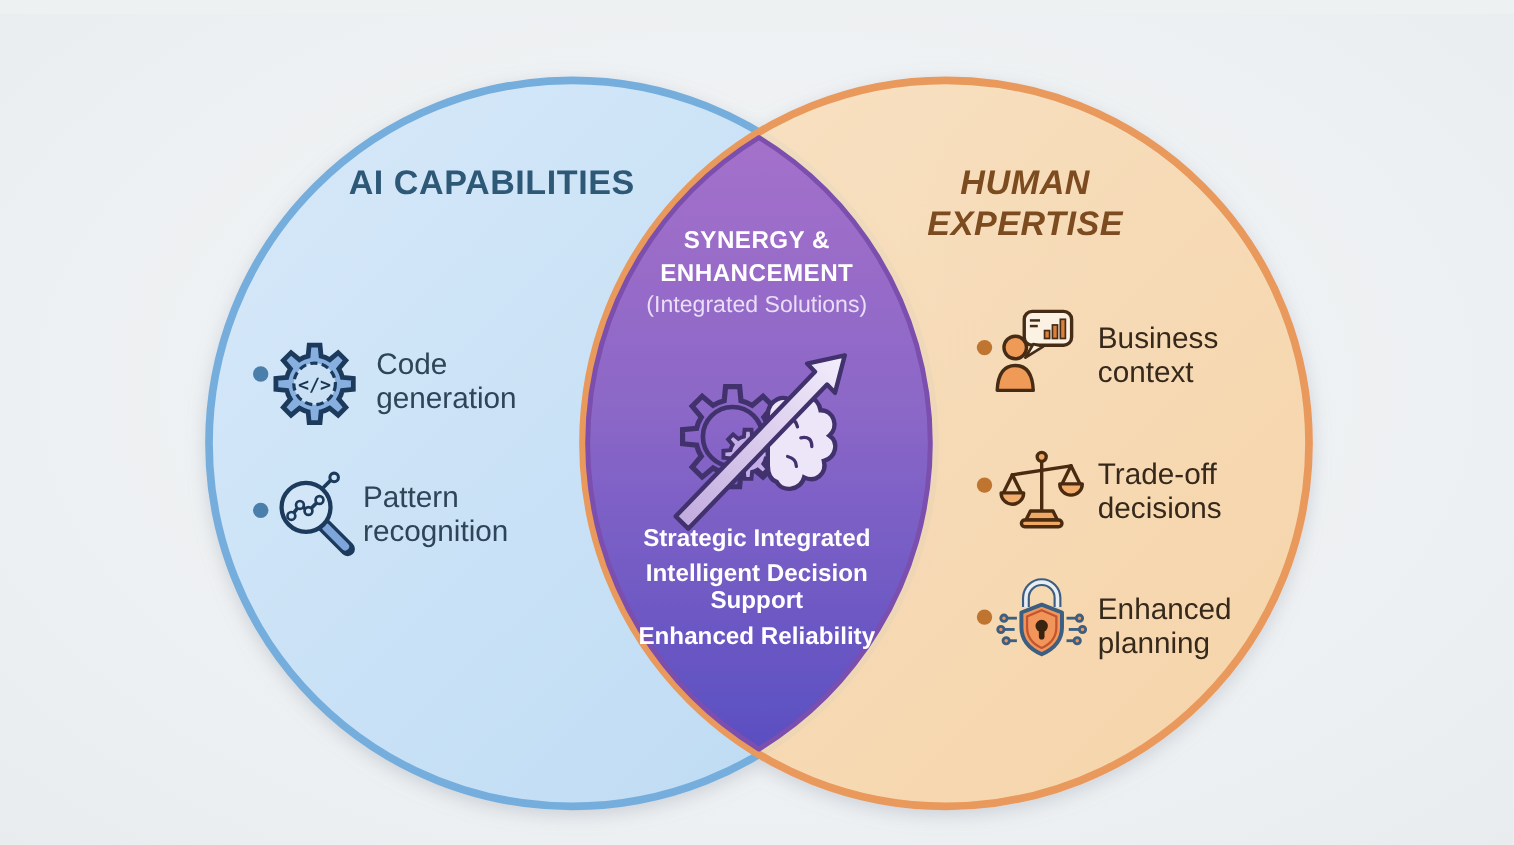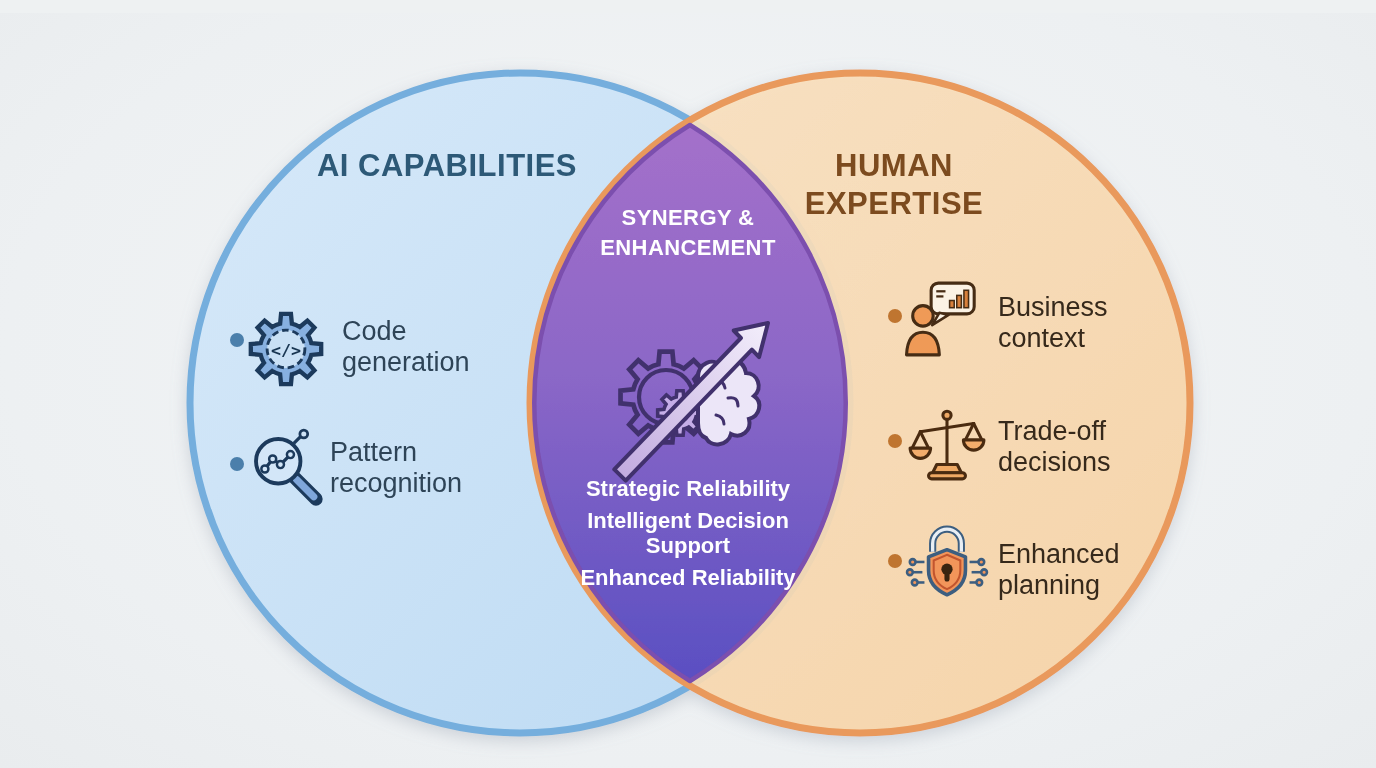--- a/index.html
+++ b/index.html
@@ -12,21 +12,21 @@
   .stage{position:absolute;inset:0;
     background:radial-gradient(ellipse at 50% 45%, #f3f5f6 0%, #edf0f2 70%, #e9ecee 100%);margin-top:13px;}
   .abs{position:absolute;}
   svg{display:block;overflow:visible;}
 
   .circle-title{
     font-weight:700;font-size:31px;line-height:38px;text-align:center;
     letter-spacing:.5px;
   }
   .title-left{left:287px;top:134px;width:320px;color:#2d5977;}
-  .title-right{left:744px;top:134px;width:300px;color:#7c4b1f;}
+  .title-right{left:782px;top:134px;width:300px;color:#7c4b1f;font-style:italic;}
 
   .overlap-head{left:538px;top:190px;width:300px;text-align:center;color:#ffffff;}
   .overlap-title{font-weight:700;font-size:22px;line-height:30px;letter-spacing:.4px;}
   .overlap-subtitle{font-weight:400;font-size:21px;line-height:26px;color:#e9ddf7;margin-top:2px;}
 
   .overlap-items{left:548px;top:463px;width:280px;text-align:center;color:#ffffff;}
   .overlap-item{font-weight:700;font-size:22px;line-height:25px;margin-bottom:7px;}
 
   .bullet{width:14px;height:14px;border-radius:50%;}
   .bullet-blue{background:#4b7fab;}
@@ -71,20 +71,21 @@
       <circle cx="860" cy="390" r="330" fill="url(#gradOrange)" fill-opacity="0.92" stroke="#e9995c" stroke-width="7"></circle>
       <path d="M690 112 A326 326 0 0 1 690 668 A326 326 0 0 1 690 112 Z" fill="url(#gradPurple)" stroke="#7b4fae" stroke-width="4.5" stroke-linejoin="round"></path>
     </g>
   </svg>
 
   <div class="abs circle-title title-left">AI CAPABILITIES</div>
   <div class="abs circle-title title-right">HUMAN EXPERTISE</div>
 
   <div class="abs overlap-head">
     <div class="overlap-title">SYNERGY &amp; ENHANCEMENT</div>
+    <div class="overlap-subtitle">(Integrated Solutions)</div>
   </div>
 
   <svg class="abs" style="left:592px;top:290px" width="200" height="185" viewBox="0 0 200 185">
     <defs>
       <linearGradient id="gradArrow" gradientUnits="userSpaceOnUse" x1="22" y1="168" x2="176" y2="20">
         <stop offset="0" stop-color="#c2abdf"></stop>
           <stop offset="1" stop-color="#f3eefb"></stop>
       </linearGradient>
     </defs>
 
@@ -98,21 +99,21 @@
       <path d="M106 74 C106 60 122 54 128 63 C136 52 152 57 154 70 C166 70 171 85 162 93 C171 99 168 113 157 116 C160 128 149 136 139 131 C136 143 119 145 114 135 C108 133 106 127 106 120 Z" fill="#ece6f8"></path>
       <path d="M122 78 q9 -2 11 7" stroke-width="3"></path>
       <path d="M136 95 q10 -2 10 8" stroke-width="3"></path>
       <path d="M124 112 q8 2 8 9" stroke-width="3"></path>
     </g>
 
     <path d="M33.7 177.6 L159.9 46.6 L167.1 54.1 L176 20 L141.7 27.5 L148.9 35.0 L22.3 166.4 Z" fill="url(#gradArrow)" stroke="#41316d" stroke-width="4" stroke-linejoin="round"></path>
   </svg>
 
   <div class="abs overlap-items">
-    <div class="overlap-item">Strategic Reliability</div>
+    <div class="overlap-item">Strategic Integrated</div>
     <div class="overlap-item">Intelligent Decision Support</div>
     <div class="overlap-item">Enhanced Reliability</div>
   </div>
 
   <span class="abs bullet bullet-blue" style="left:230px;top:320px"></span>
   <svg class="abs" style="left:246px;top:296px" width="80" height="80" viewBox="0 0 72 72">
     <use href="#gear" transform="translate(36,36) scale(0.78)" fill="#87b0e0" stroke="#1c3a5c" stroke-width="5"></use>
     <circle cx="36" cy="36" r="17" fill="#c9e0f5" stroke="#1c3a5c" stroke-width="2.6" stroke-dasharray="6 3.5"></circle>
     <text x="36" y="42" text-anchor="middle" font-family="DejaVu Sans Mono, monospace" font-size="15" font-weight="bold" fill="#173450">&lt;/&gt;</text>
   </svg>

